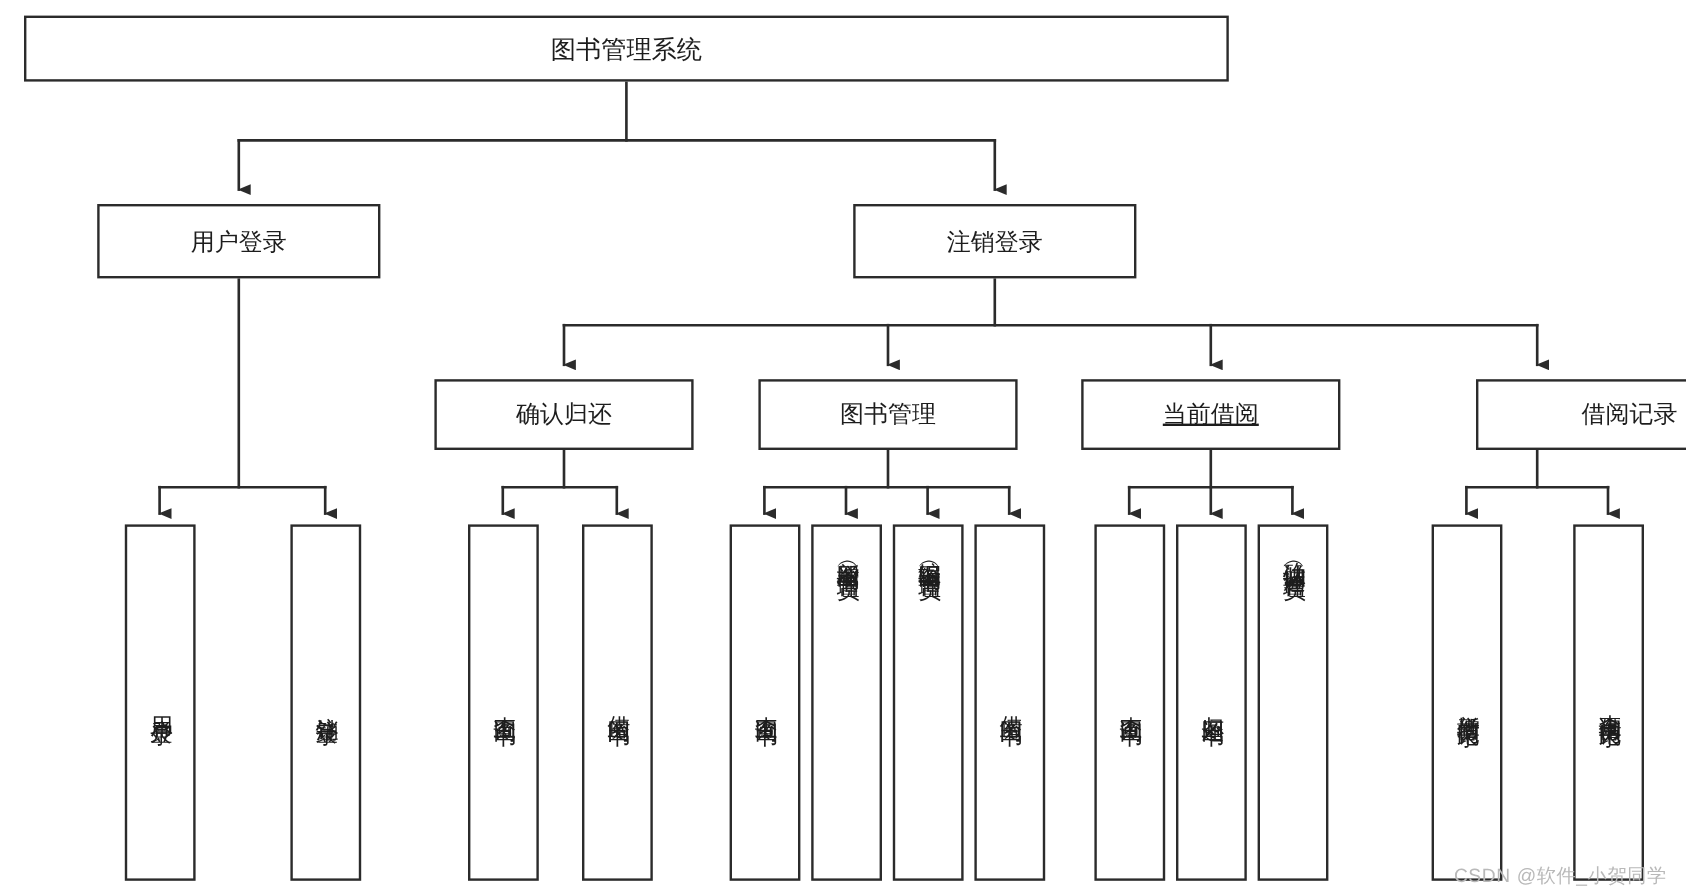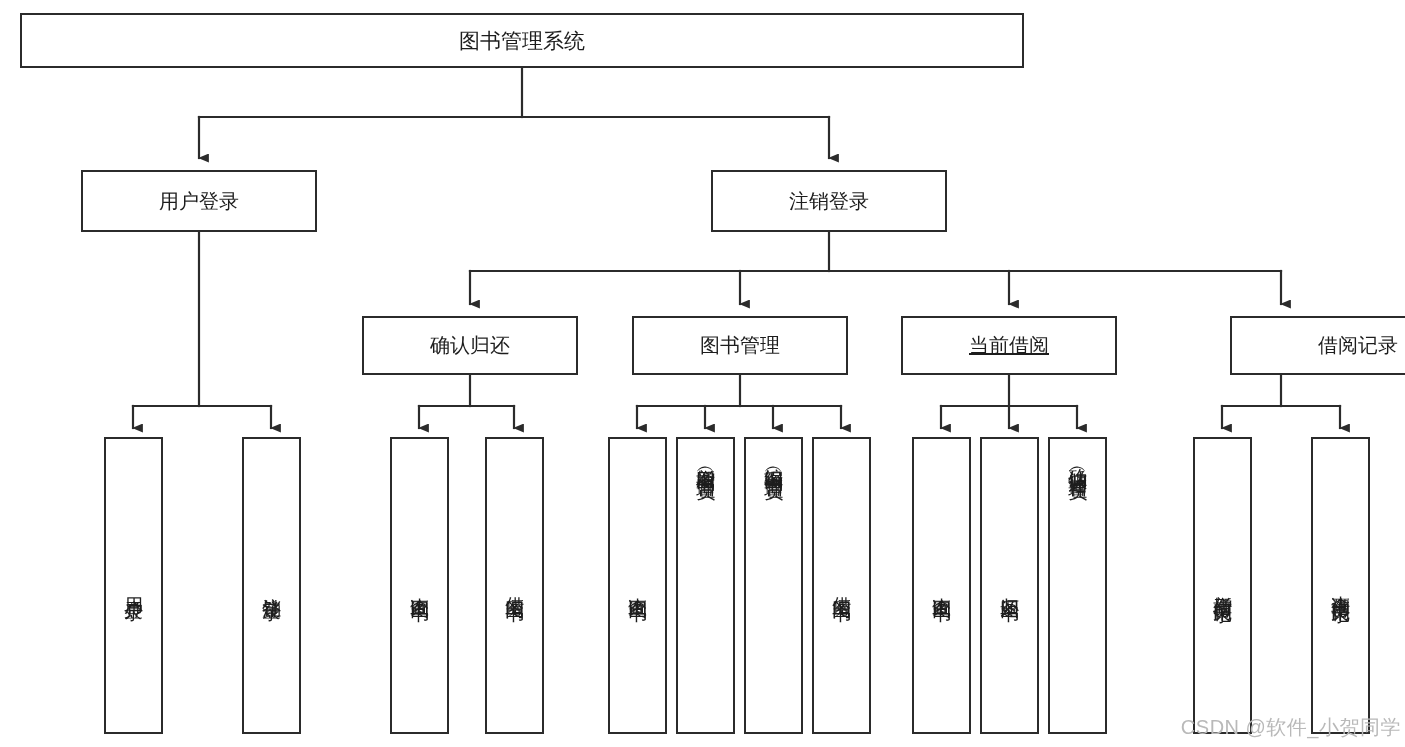--- a/index.html
+++ b/index.html
@@ -44,23 +44,23 @@
     font-size:19px;
     line-height:1.18;
     letter-spacing:2px;
     color:#1d1d1d;
     white-space:nowrap;
   }
   .leaf.centerv{align-items:center;padding-top:0;}
 
   #watermark{
     position:absolute;
-    right:4px;
+    right:16px;
     bottom:6px;
-    font-size:20px;
+    font-size:16px;
     color:#b9b9b9;
     letter-spacing:0.5px;
     white-space:nowrap;
     text-align:right;
   }
 </style>
 </head>
 <body>
 
 <div id="canvas">

